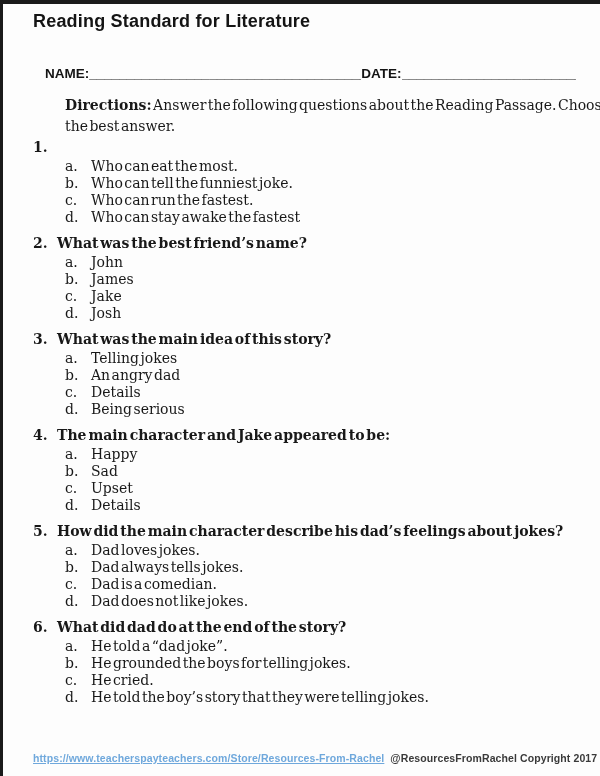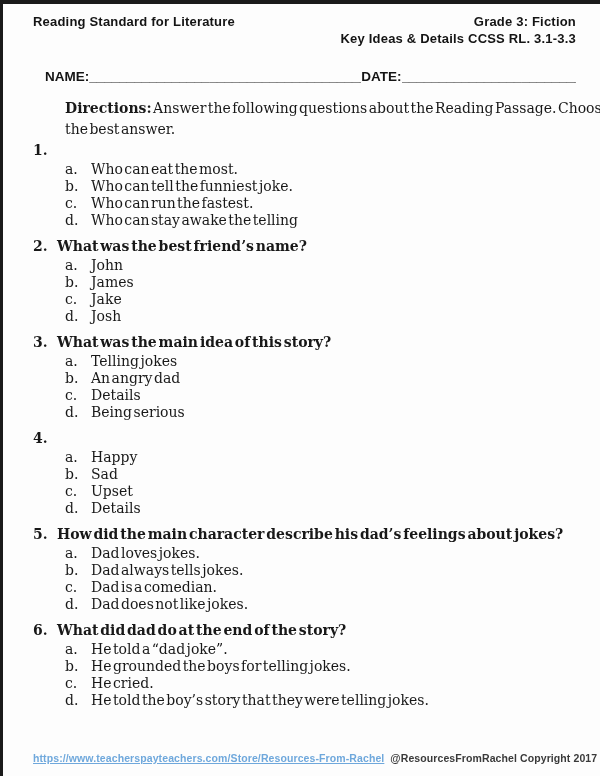--- a/index.html
+++ b/index.html
@@ -9,24 +9,24 @@
     box-sizing:border-box;
     background:#fdfdfd;
     border-top:4px solid #1a1a1a;
     border-left:3px solid #1a1a1a;
     padding:9px 24px 0 30px;
     overflow:hidden;
     font-family:"Liberation Sans", sans-serif;
     color:#141414;
   }
   
-  .header { display:flex; justify-content:space-between; font-weight:bold; font-size:13px; line-height:17px; letter-spacing:0.2px; }
+  .header { display:flex; justify-content:space-between; font-weight:bold; font-size:18px; line-height:17px; letter-spacing:0.2px; }
   .header-right { text-align:right; }
   
-  .name-row { display:flex; align-items:flex-end; margin-top:21px; font-weight:bold; font-size:13.5px; line-height:18px; white-space:nowrap;padding-left:12px; }
+  .name-row { display:flex; align-items:flex-end; margin-top:35px; font-weight:bold; font-size:13.5px; line-height:18px; white-space:nowrap;padding-left:12px; }
   .blank { overflow:hidden; white-space:nowrap; font-weight:bold; letter-spacing:0; }
   .name-blank { width:272px; flex:none; }
   .date-blank { flex:1; }
   
   .directions {
     margin-top:12px; width:552px;
     font-family:"DejaVu Serif", serif;
     font-size:14px; line-height:21px;
     word-spacing:-3px; color:#181818;margin-left:32px;
   }
@@ -50,24 +50,20 @@
 </style>
 </head>
 <body>
 
 <div class="page">
 
   <div class="header">
     <div class="header-left">
       <div>Reading Standard for Literature</div>
     </div>
-    <div class="header-right">
-      <div>Grade 3: Fiction</div>
-      <div>Key Ideas &amp; Details CCSS RL. 3.1-3.3</div>
-    </div>
   </div>
 
   <div class="name-row">
     <span>NAME:</span>
     <span class="blank name-blank">______________________________________</span>
     <span>DATE:</span>
     <span class="blank date-blank">_________________________</span>
   </div>
 
   <div class="directions">
@@ -90,21 +86,21 @@
     <span class="opt-text">Who can tell the funniest joke.</span>
   </div>
 
   <div class="option">
     <span class="opt-letter">c.</span>
     <span class="opt-text">Who can run the fastest.</span>
   </div>
 
   <div class="option">
     <span class="opt-letter">d.</span>
-    <span class="opt-text">Who can stay awake the telling</span>
+    <span class="opt-text">Who can stay awake the fastest</span>
   </div>
 </div>
   </div>
 
   <div class="question">
     <div class="q-line">
       <span class="q-num">2.</span>
       <span class="q-text">What was the best friend’s name?</span>
     </div>
     <div class="q-options">
@@ -154,20 +150,21 @@
   <div class="option">
     <span class="opt-letter">d.</span>
     <span class="opt-text">Being serious</span>
   </div>
 </div>
   </div>
 
   <div class="question">
     <div class="q-line">
       <span class="q-num">4.</span>
+      <span class="q-text">The main character and Jake appeared to be:</span>
     </div>
     <div class="q-options">
   <div class="option">
     <span class="opt-letter">a.</span>
     <span class="opt-text">Happy</span>
   </div>
 
   <div class="option">
     <span class="opt-letter">b.</span>
     <span class="opt-text">Sad</span>

